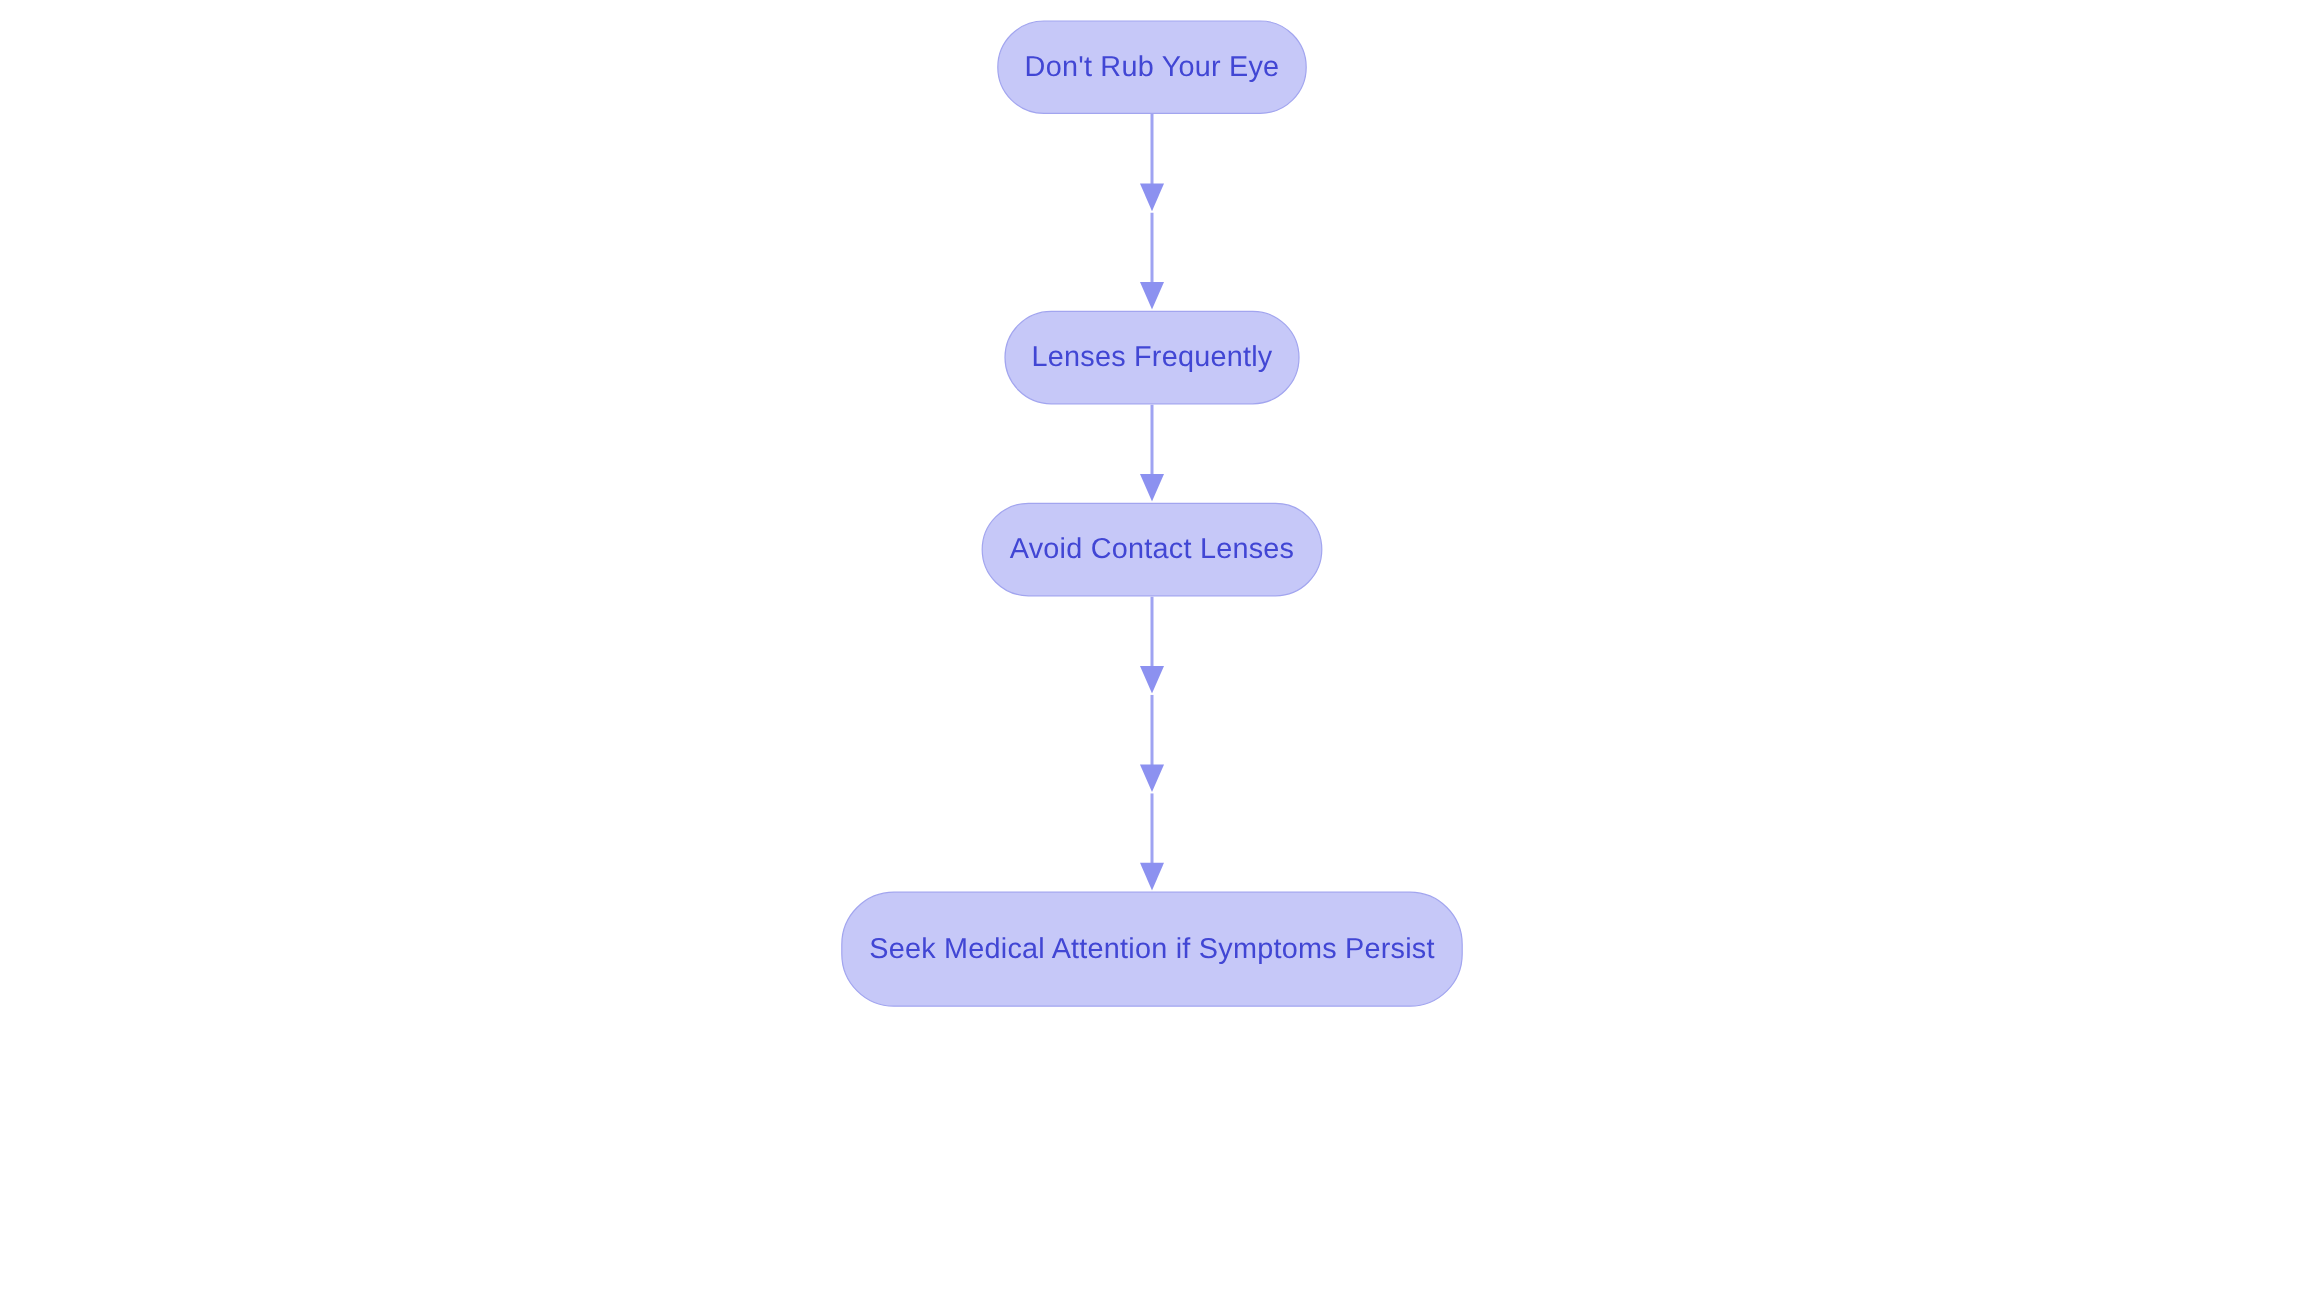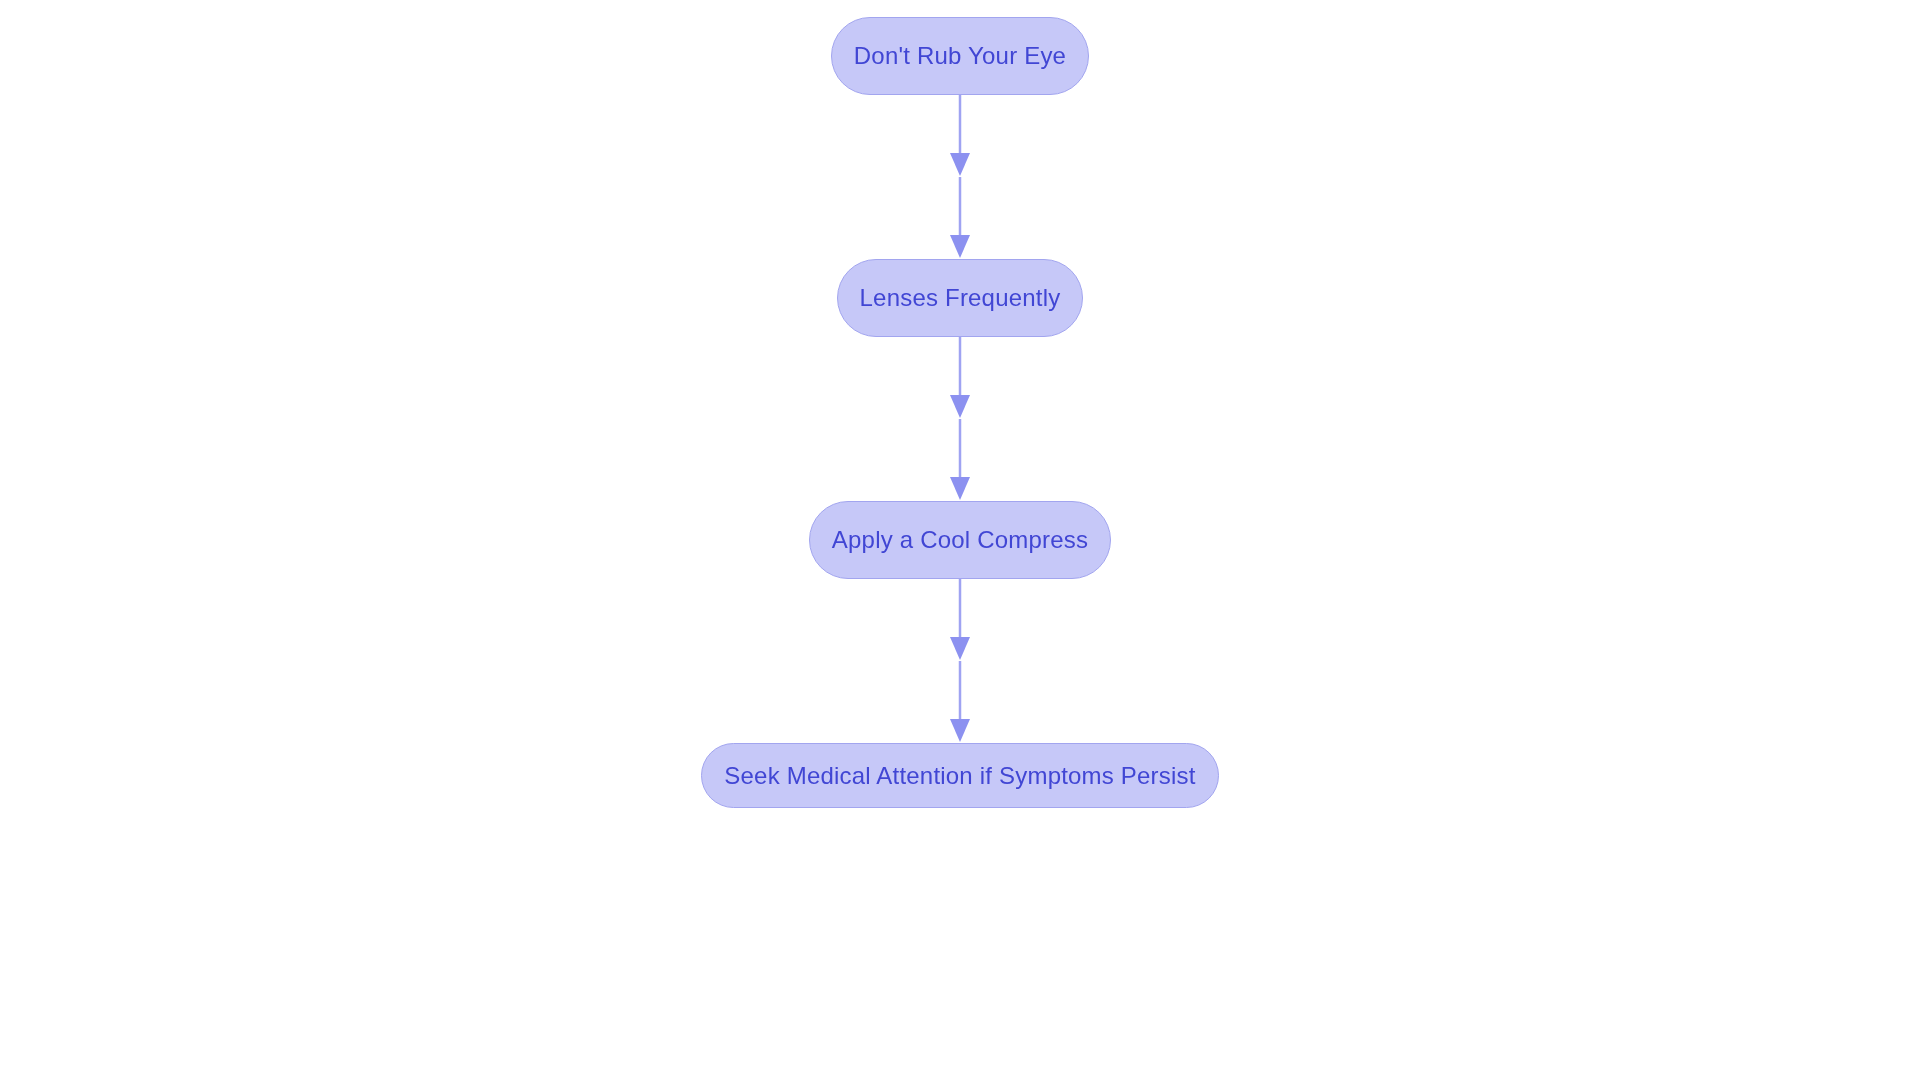--- a/index.html
+++ b/index.html
@@ -35,21 +35,21 @@
     font-size: 24px;
     letter-spacing: 0.2px;
     display: flex;
     align-items: center;
     justify-content: center;
     white-space: nowrap;
     padding: 0 22px;
     box-sizing: border-box;
   }
   .flow-node.tall {
-    height: 65px;
+    height: 96px;
   }
   .connector {
     height: 82px;
     width: 24px;
     display: block;
   }
 </style>
 </head>
 <body>
 
@@ -69,27 +69,27 @@
       <path d="M2,58 L22,58 L12,81 Z" fill="#8c91f0"></path>
     </svg>
 
     <div class="flow-node" style="min-width:214px">Lenses Frequently</div>
 
     <svg class="connector" viewBox="0 0 24 82">
       <line x1="12" y1="0" x2="12" y2="60" stroke="#9fa3f2" stroke-width="2.5"></line>
       <path d="M2,58 L22,58 L12,81 Z" fill="#8c91f0"></path>
     </svg>
 
+    <div class="flow-node" style="min-width:274px">Avoid Contact Lenses</div>
 
     <svg class="connector" viewBox="0 0 24 82">
       <line x1="12" y1="0" x2="12" y2="60" stroke="#9fa3f2" stroke-width="2.5"></line>
       <path d="M2,58 L22,58 L12,81 Z" fill="#8c91f0"></path>
     </svg>
 
-    <div class="flow-node" style="min-width:284px">Apply a Cool Compress</div>
 
     <svg class="connector" viewBox="0 0 24 82">
       <line x1="12" y1="0" x2="12" y2="60" stroke="#9fa3f2" stroke-width="2.5"></line>
       <path d="M2,58 L22,58 L12,81 Z" fill="#8c91f0"></path>
     </svg>
 
 
     <svg class="connector" viewBox="0 0 24 82">
       <line x1="12" y1="0" x2="12" y2="60" stroke="#9fa3f2" stroke-width="2.5"></line>
       <path d="M2,58 L22,58 L12,81 Z" fill="#8c91f0"></path>

